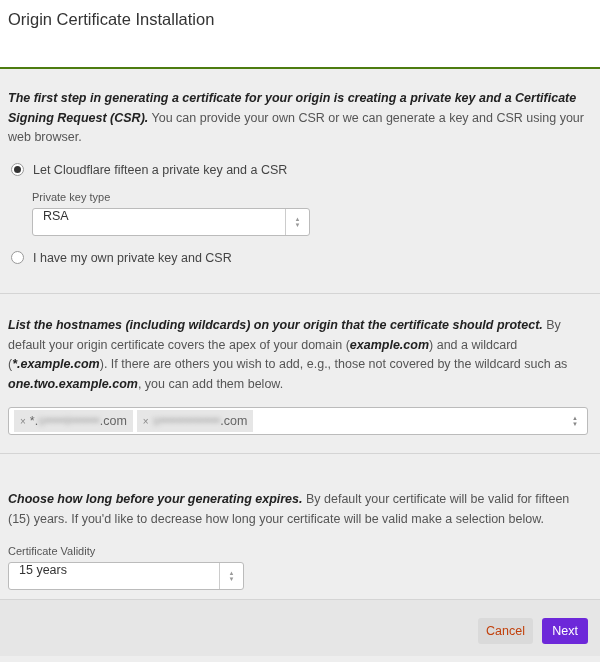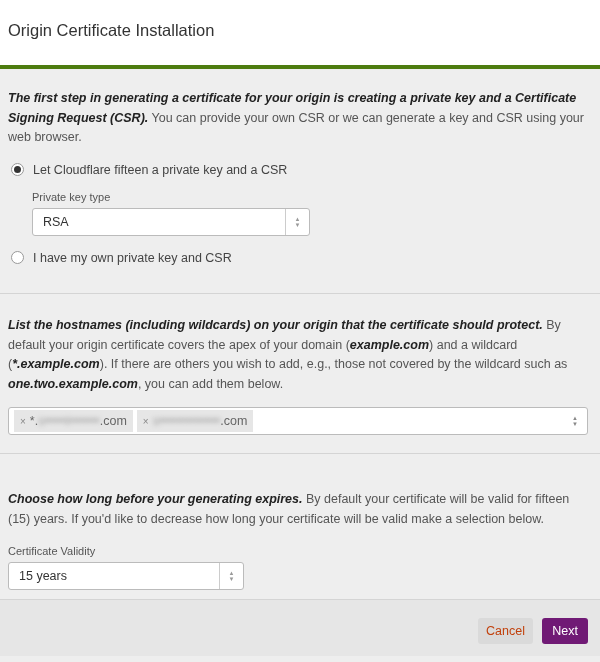--- a/index.html
+++ b/index.html
@@ -5,22 +5,22 @@
   * { box-sizing: border-box; margin: 0; padding: 0; }
   html, body {
     width: 600px; height: 662px; overflow: hidden;
     font-family: "Liberation Sans", "DejaVu Sans", sans-serif;
     color: #333;
     background: #eeeeee;
   }
   .header {
     background: #fff;
     height: 69px;
-    padding: 20px 8px 0 8px;
-    border-bottom: 4px solid #4d7c0f;
+    padding: 9px 8px 0 8px;
+    border-bottom: 2px solid #4d7c0f;
   }
   .title { font-size: 16.5px; color: #333; font-weight: normal; line-height: 20px; }
   .subtitle { font-size: 12.5px; color: #555; margin-top: 7px; line-height: 16px; }
 
   .section {
     background: #eeeeee;
     padding: 20px 8px 0 8px;
     border-bottom: 1px solid #d4d4d4;
   }
   .s1 { height: 225px; }
@@ -41,21 +41,21 @@
     content: ""; width: 7px; height: 7px; border-radius: 50%; background: #333;
   }
   .radio-label { font-size: 12.5px; color: #444; }
 
   .field { margin-left: 24px; margin-top: 12px; }
   .field-label { font-size: 11px; color: #555; margin-bottom: 5px; }
   .select {
     position: relative;
     width: 278px; height: 28px;
     background: #fff; border: 1px solid #bbb; border-radius: 3px;
-    display: flex; align-items: center;
+    display: flex; align-items: flex-start;
     font-size: 12.5px; color: #333; padding-left: 10px;
   }
   .select .arrow {
     position: absolute; right: 0; top: 0; bottom: 0; width: 24px;
     border-left: 1px solid #ccc;
     display: flex; flex-direction: column; align-items: center; justify-content: center;
     font-size: 6px; color: #999; line-height: 6px;
   }
 
   .tag-input {
@@ -86,21 +86,21 @@
     height: 56px;
     display: flex; justify-content: flex-end; align-items: center;
     padding-right: 12px; padding-top: 6px;
   }
   .btn {
     height: 26px; padding: 0 13px; border-radius: 3px;
     font-size: 12.5px; display: flex; align-items: center; justify-content: center;
     border: none; font-family: "Liberation Sans", sans-serif; cursor: pointer;
   }
   .btn-cancel { background: #dadada; color: #c2410c; margin-right: 9px; width: 55px; }
-  .btn-next { background: #701a75; color: #fff; width: 46px; }
+  .btn-next { background: #6d28d9; color: #fff; width: 46px; }
 </style>
 </head>
 <body>
 
 <div class="header">
   <div class="title">Origin Certificate Installation</div>
 </div>
 
 <div class="section s1">
   <p class="para">

